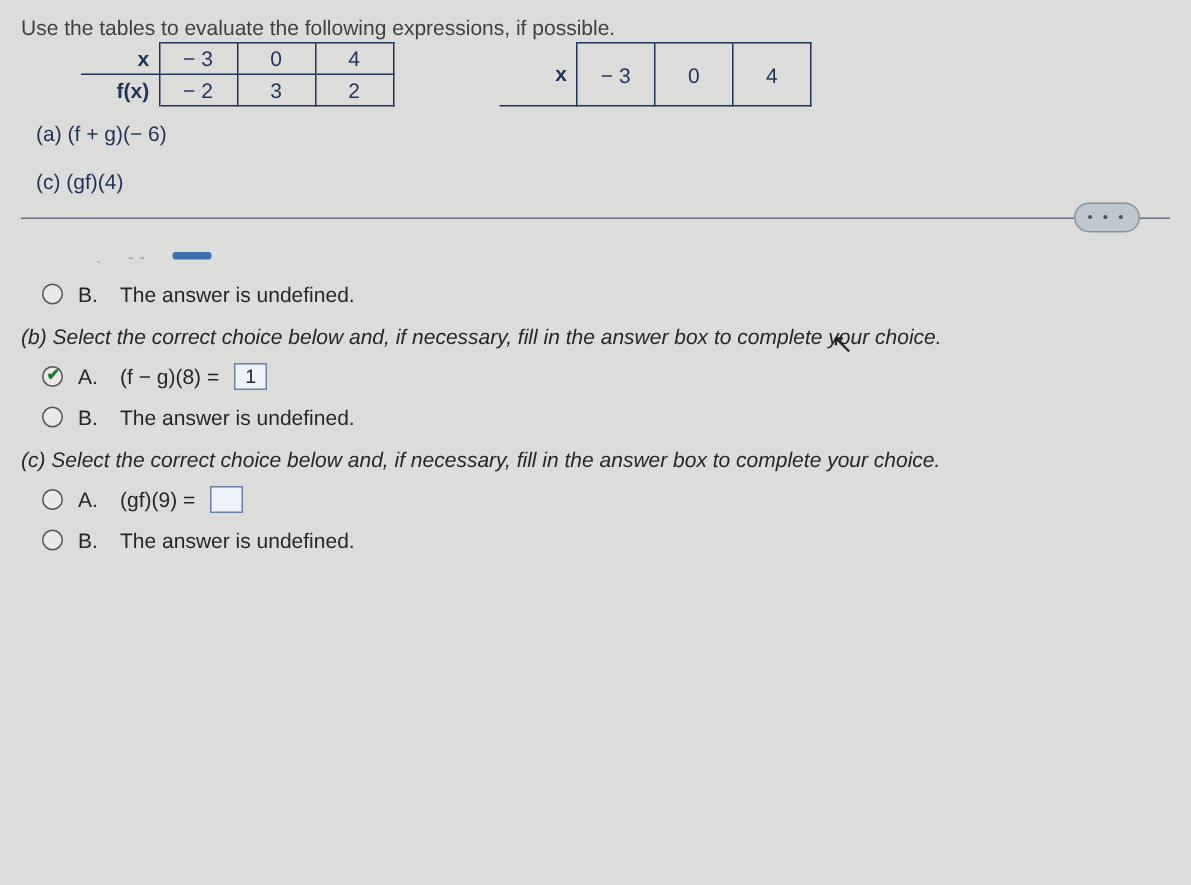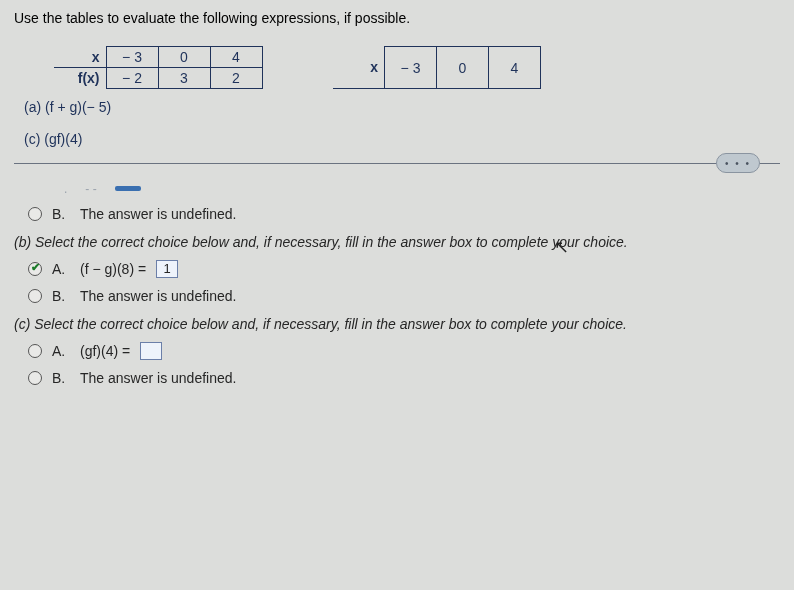--- a/index.html
+++ b/index.html
@@ -6,21 +6,21 @@
     body {
       font-family: Arial, Helvetica, sans-serif;
       background: #dcdddb;
       color: #262626;
       width: 794px;
       height: 590px;
       padding: 10px 14px;
       font-size: 14px;
       overflow: hidden;
     }
-    .instruction { color: #000000; margin-bottom: 20px; }
+    .instruction { color: #404040; margin-bottom: 2px; }
     .tables-row { display: flex; gap: 70px; margin-left: 40px; margin-bottom: 6px; }
     table { border-collapse: collapse; color: #1f325a; }
     td, th {
       border: 1px solid #1f325a;
       padding: 2px 0;
       text-align: center;
       width: 52px;
       font-weight: normal;
     }
     td.hdr { border-left: none; border-top: none; border-bottom: 1px solid #1f325a; font-weight: bold; text-align: right; padding-right: 6px;}
@@ -95,21 +95,21 @@
       <td>− 3</td>
       <td>0</td>
       <td>4</td>
     </tr>
   </tbody>
     </table>
 </div>
 
 <div class="parts-row">
   <div class="parts-col">
-    <div class="part-item">(a) (f + g)(− 5)</div>
+    <div class="part-item">(a) (f + g)(− 6)</div>
     <div class="part-item">(c) (gf)(4)</div>
   </div>
 </div>
 
 <div class="hr-wrap">
   <hr>
   <div class="dots-btn">• • •</div>
 </div>
 
 <div class="scrap">
@@ -140,21 +140,21 @@
   <span class="radio"></span>
   <span class="choice-letter">B.</span>
   <span>The answer is undefined.</span>
 </div>
 
 <div class="subprompt">(c) Select the correct choice below and, if necessary, fill in the answer box to complete your choice.</div>
 
 <div class="choice-row">
   <span class="radio"></span>
   <span class="choice-letter">A.</span>
-  <span>(gf)(4) =</span>
+  <span>(gf)(9) =</span>
   <span class="answer-box empty"></span>
 </div>
 
 <div class="choice-row">
   <span class="radio"></span>
   <span class="choice-letter">B.</span>
   <span>The answer is undefined.</span>
 </div>
 
 </body></html>

